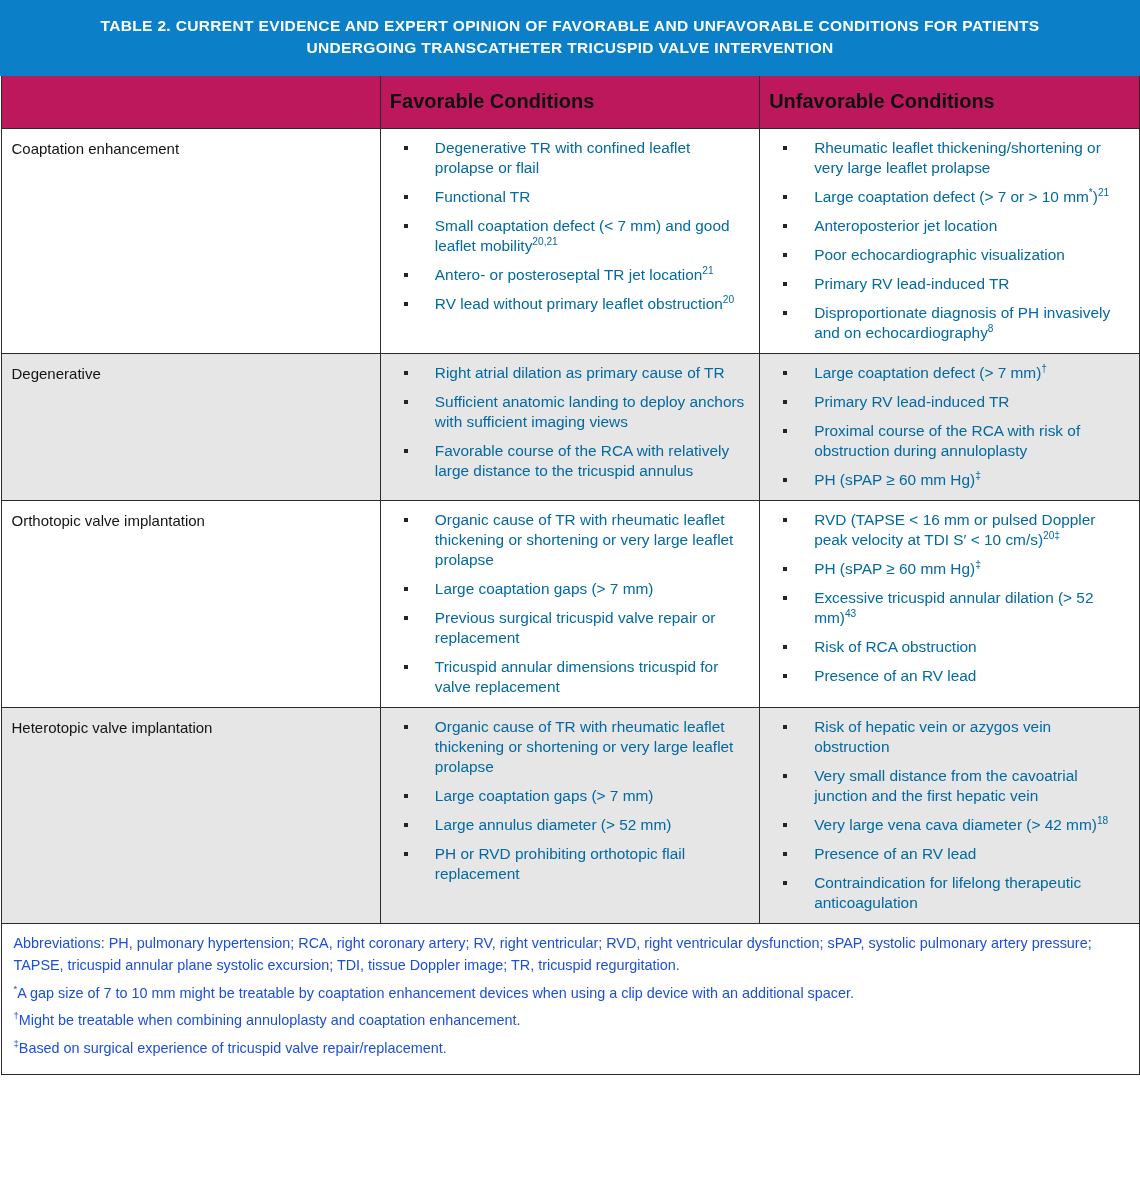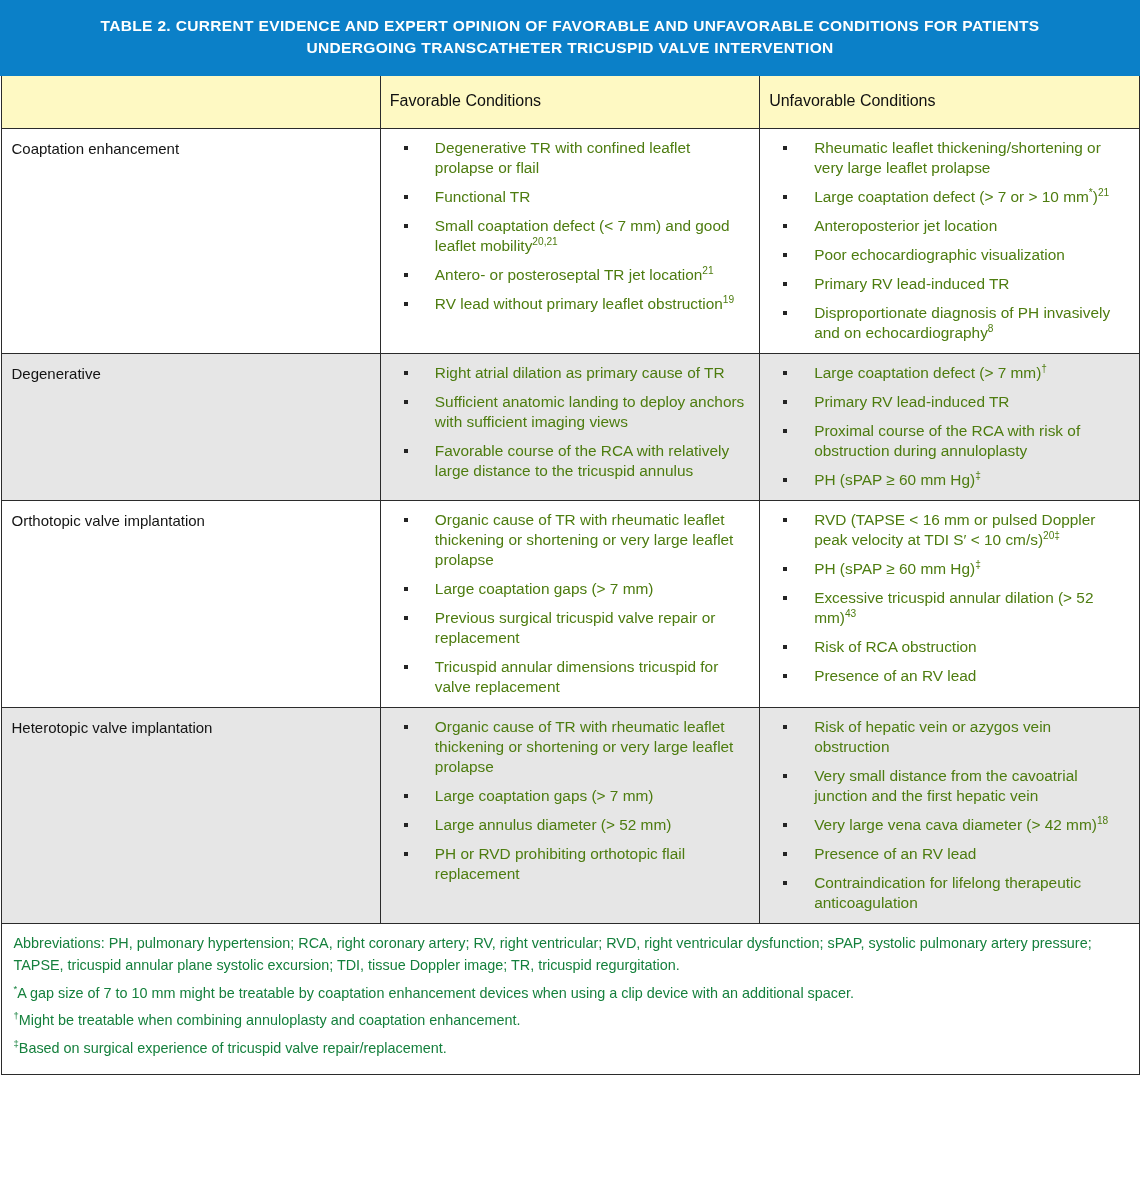--- a/index.html
+++ b/index.html
@@ -33,24 +33,24 @@
     letter-spacing: 0.35px;
     line-height: 1.42;
     padding: 13px 46px 15px 46px;
     border: 2px solid #0b80c8;
     text-transform: uppercase;
     font-stretch: condensed;
   }
   .title-line { display: block; }
   
   .colhead {
-    background: #fef9c3;
-    border: 1px solid #2b2b2b;
-    font-size: 16px;
-    font-weight: normal;
+    background: #be185d;
+    border: 1px solid #2b2b2b;
+    font-size: 20px;
+    font-weight: bold;
     padding: 8px 9px 10px 9px;
     height: 34px;
     vertical-align: middle;
     color: #101010;
   }
   .colhead.blank { }
   
   td.rowlabel {
     border: 1px solid #2b2b2b;
     vertical-align: top;
@@ -71,21 +71,21 @@
     margin: 0;
     padding: 0;
     list-style: none;
   }
   ul.blist li {
     position: relative;
     padding-left: 48px;
     margin-bottom: 9px;
     font-size: 15.4px;
     line-height: 1.30;
-    color: #4d7c0f;
+    color: #0369a1;
   }
   ul.blist li:last-child { margin-bottom: 0; }
   ul.blist li::before {
     content: "";
     position: absolute;
     left: 17px;
     top: 8px;
     width: 4px;
     height: 4px;
     background: #242424;
@@ -98,21 +98,21 @@
   
   td.footnotes {
     border: 1px solid #2b2b2b;
     background: #ffffff;
     padding: 9px 12px 14px 12px;
     vertical-align: top;
   }
   .fn {
     font-size: 14.4px;
     line-height: 1.50;
-    color: #15803d;
+    color: #1d4ed8;
     margin: 0 0 6px 0;
   }
   .fn:last-child { margin-bottom: 0; }
 </style>
 </head>
 <body>
 
 <div id="table-root">
   <table class="tbl">
     <tbody>
@@ -128,21 +128,21 @@
         <td class="colhead" style="width:440px">Unfavorable Conditions</td>
       </tr>
       <tr class="plain" id="r0">
         <td class="rowlabel">Coaptation enhancement</td>
         <td class="bullets">
           <ul class="blist">
               <li>Degenerative TR with confined leaflet prolapse or flail</li>
               <li>Functional TR</li>
               <li>Small coaptation defect (&lt; 7 mm) and good leaflet mobility<sup>20,21</sup></li>
               <li>Antero- or posteroseptal TR jet location<sup>21</sup></li>
-              <li>RV lead without primary leaflet obstruction<sup>19</sup></li>
+              <li>RV lead without primary leaflet obstruction<sup>20</sup></li>
             </ul>
         </td>
         <td class="bullets">
           <ul class="blist">
               <li>Rheumatic leaflet thickening/shortening or very large leaflet prolapse</li>
               <li>Large coaptation defect (&gt; 7 or &gt; 10 mm<sup>*</sup>)<sup>21</sup></li>
               <li>Anteroposterior jet location</li>
               <li>Poor echocardiographic visualization</li>
               <li>Primary RV lead-induced TR</li>
               <li>Disproportionate diagnosis of PH invasively and on echocardiography<sup>8</sup></li>

